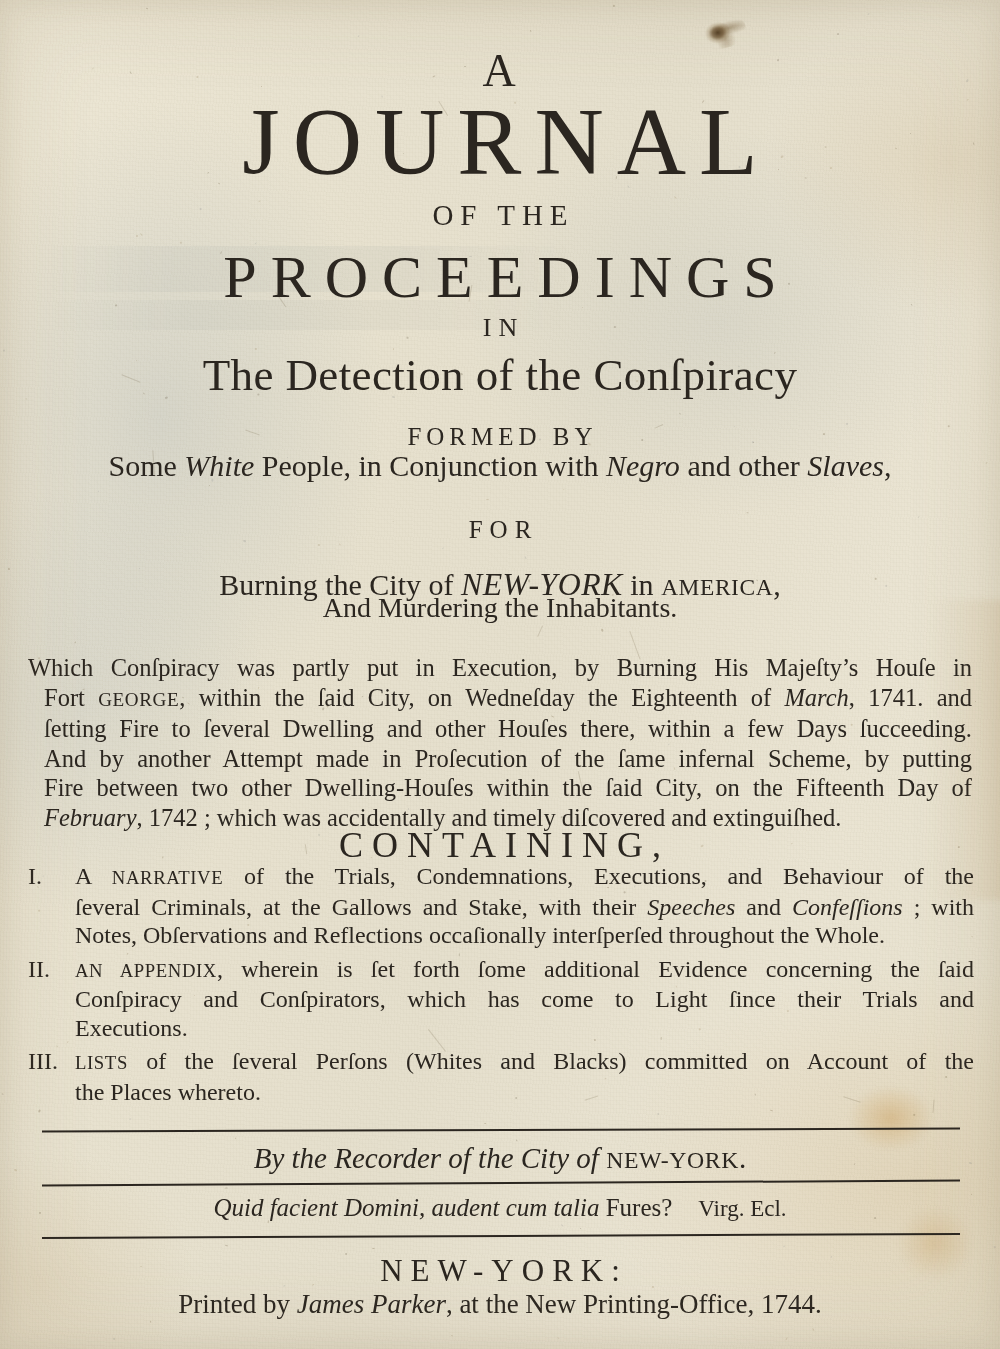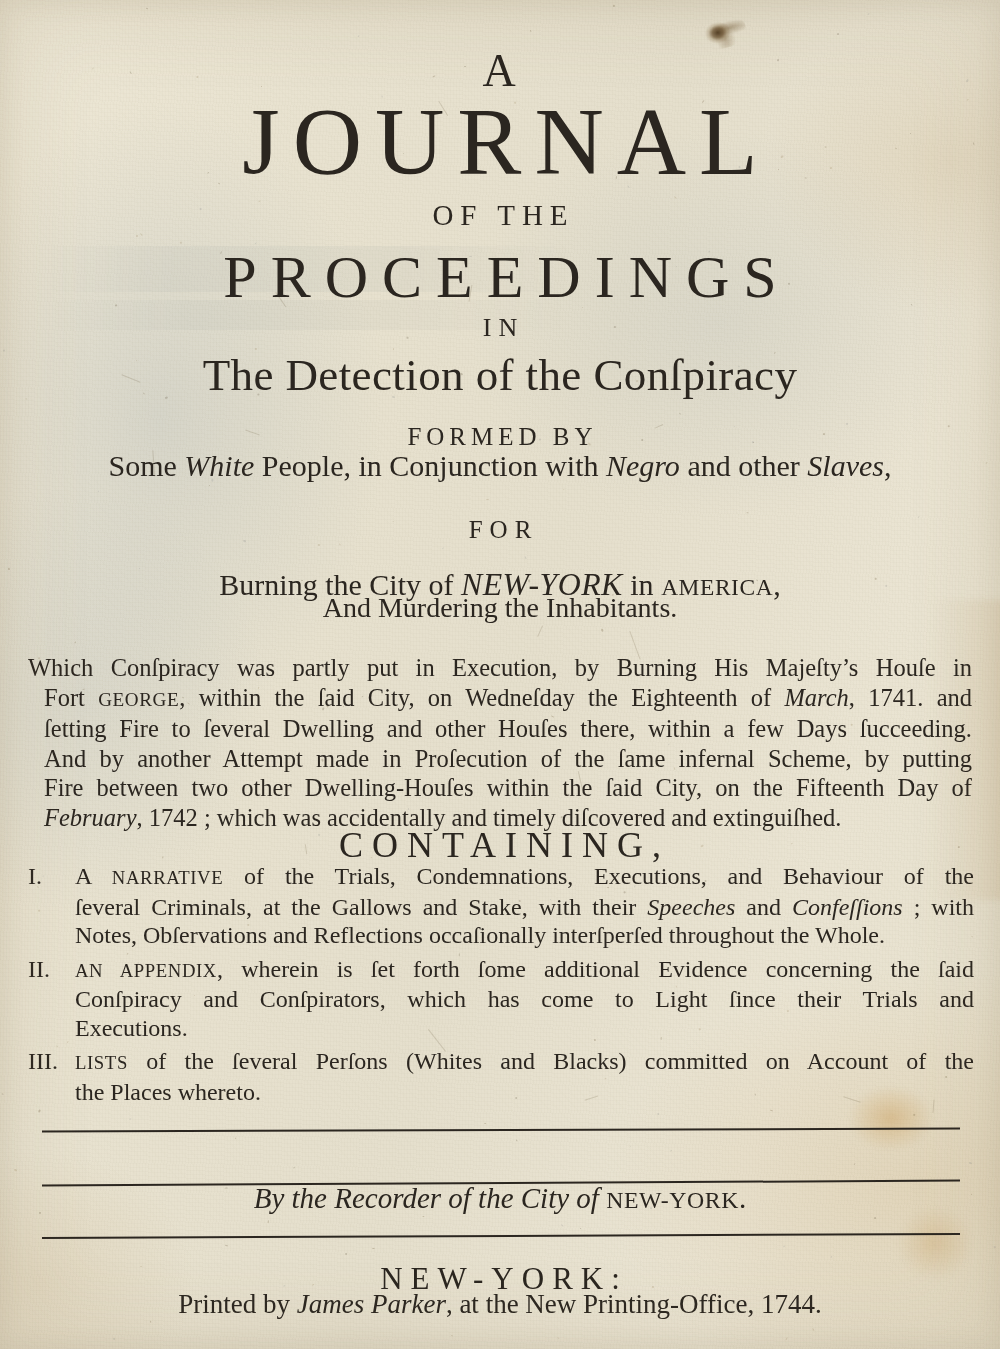--- a/index.html
+++ b/index.html
@@ -83,21 +83,21 @@
   .cap-ofthe  { font-size: 29px;  letter-spacing: 7px;  text-indent: 7px; }
   .cap-proc   { font-size: 60px;  letter-spacing: 14px; text-indent: 14px; }
   .cap-in     { font-size: 26px;  letter-spacing: 7px;  text-indent: 7px; }
   .detection  { font-size: 45px;  letter-spacing: 0.4px; }
   .cap-formed { font-size: 25px;  letter-spacing: 5px;  text-indent: 5px; }
   .cap-for    { font-size: 25px;  letter-spacing: 7px;  text-indent: 7px; }
   .line-some  { font-size: 30px; }
   .line-burn  { font-size: 30px; }
   .line-murder{ font-size: 28px; }
   .cap-contain{ font-size: 36px;  letter-spacing: 9px;  text-indent: 9px; }
-  .cap-nyk    { font-size: 31px;  letter-spacing: 8px;  text-indent: 8px; margin-top: 8px; }
+  .cap-nyk    { font-size: 31px;  letter-spacing: 8px;  text-indent: 8px; }
 
   i, .it { font-style: italic; }
 
   
   .sc { font-size: 0.78em; letter-spacing: 0.6px; }
   .sc-lg { font-size: 0.86em; letter-spacing: 0.5px; }
 
   
   #para-which {
     position: absolute;
@@ -132,21 +132,21 @@
   
   .rule {
     position: absolute;
     height: 0;
     border-top: 2.1px solid #2b2620;
   }
   #rule-1 { left: 42px; top: 1129px; width: 918px; transform: rotate(-0.18deg); }
   #rule-2 { left: 42px; top: 1182px; width: 918px; transform: rotate(-0.30deg); }
   #rule-3 { left: 42px; top: 1235px; width: 918px; transform: rotate(-0.26deg); }
 
-  #line-recorder { top: 1142px; font-size: 29px; margin-top: 40px; }
+  #line-recorder { top: 1142px; font-size: 29px; }
   #line-latin    { top: 1194px; font-size: 25px; }
   #line-nyk      { top: 1253px; }
   #line-printed  { top: 1289px; font-size: 27px; }
 
   .latin-wrap { display: inline-block; }
   .virg { margin-left: 26px; font-style: normal; font-size: 0.92em; }
 
   
   #showthrough {
     position: absolute; inset: 0; pointer-events: none;
@@ -476,20 +476,23 @@
     </div>
 
     <div class="rule" id="rule-1"></div>
 
     <div class="ln ink" id="line-recorder">
       <i>By the Recorder of the City of </i><span class="sc" style="font-size:0.82em">NEW-YORK</span><span>.</span>
     </div>
 
     <div class="rule" id="rule-2"></div>
 
+    <div class="ln ink" id="line-latin">
+      <span class="latin-wrap"><i>Quid facient Domini,  audent cum talia </i><span>Fures?</span></span><span class="virg">Virg. Ecl.</span>
+    </div>
 
     <div class="rule" id="rule-3"></div>
 
     <div class="ln cap-nyk ink" id="line-nyk">NEW-YORK:</div>
 
     <div class="ln ink" id="line-printed">
       <span>Printed by </span><i>James Parker</i><span>, at the New Printing-Office,  1744.</span>
     </div>
 
   </div>

